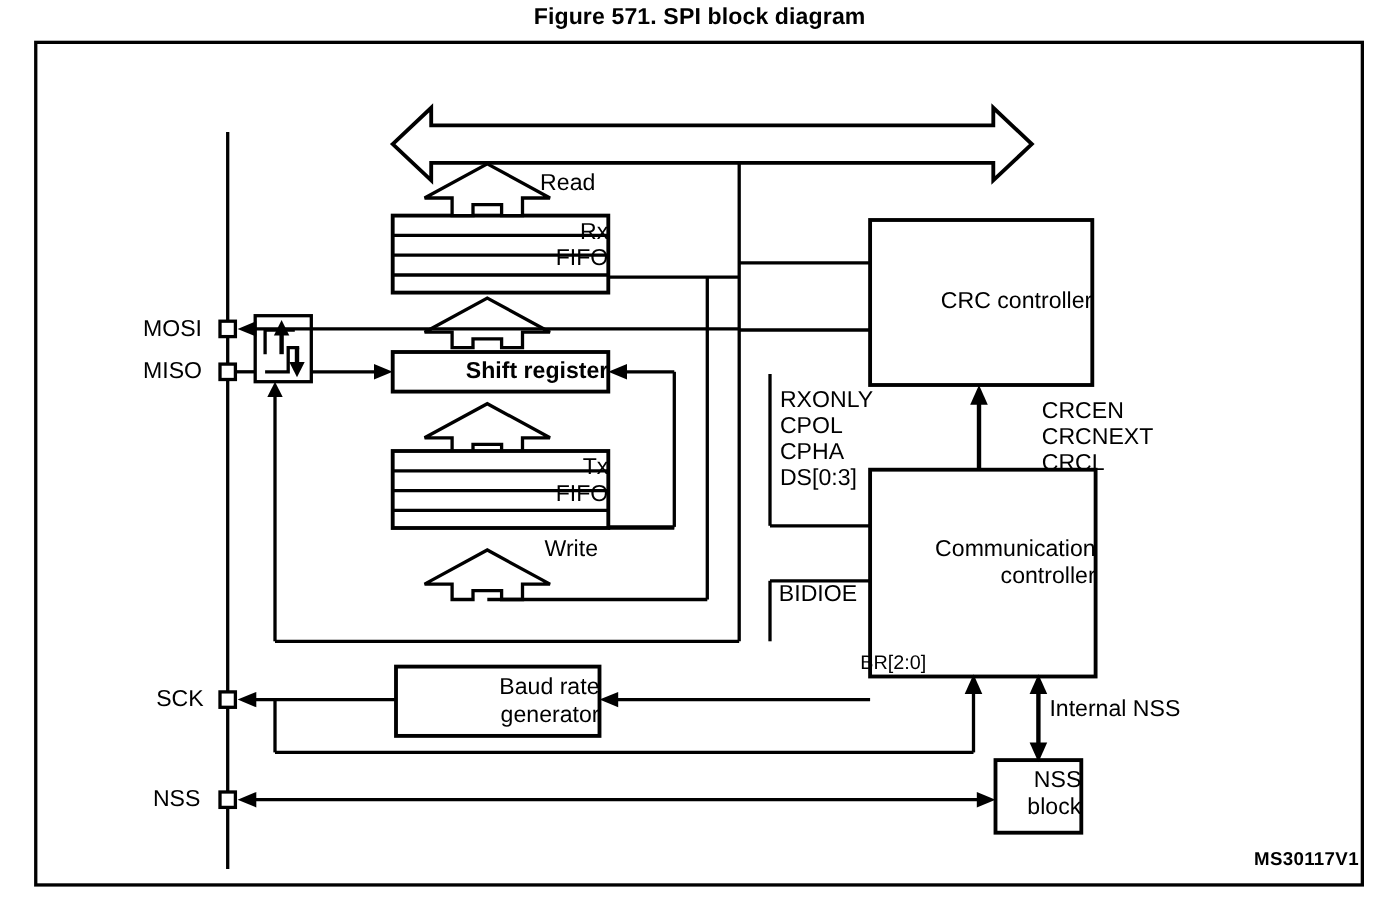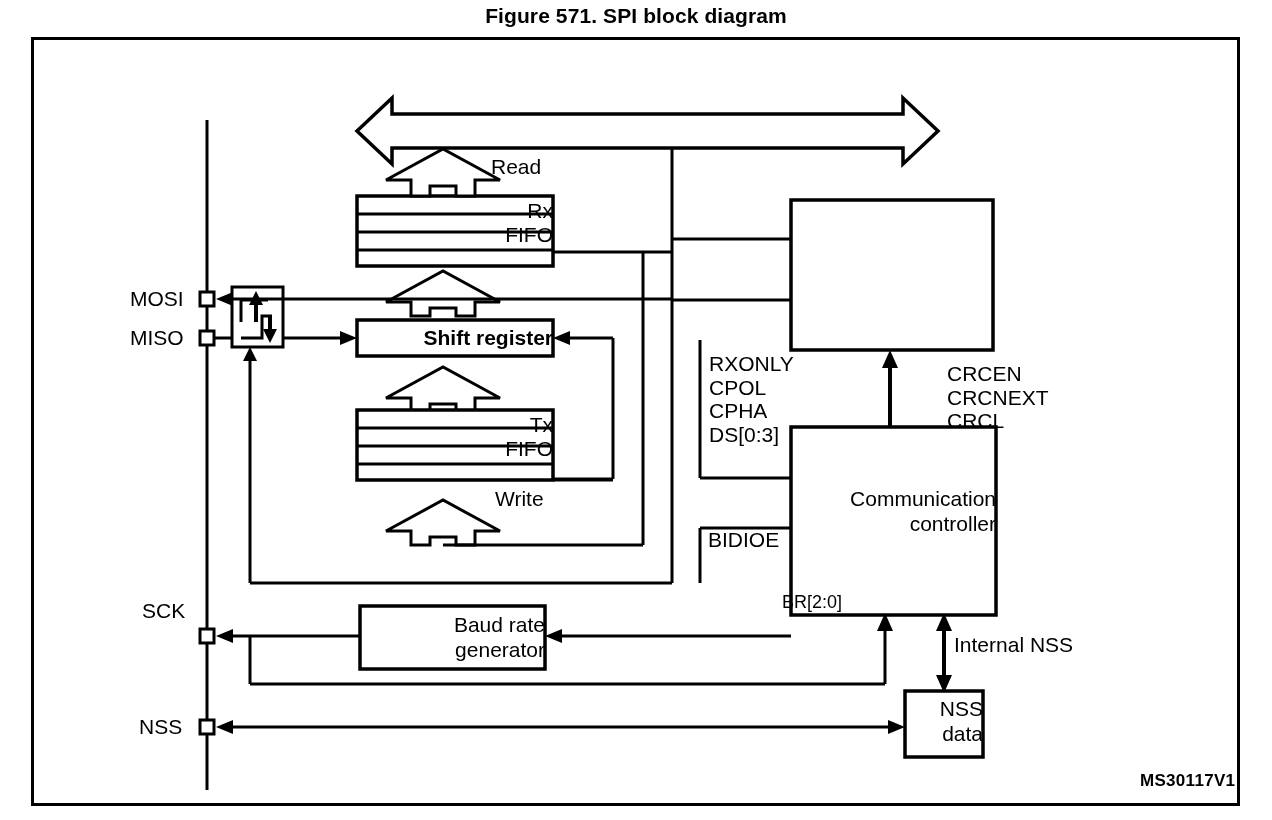--- a/index.html
+++ b/index.html
@@ -212,33 +212,34 @@
   <div class="lbl" style="left:495px; top:487px;">Write</div>
 
   <div class="boxlabel" style="left:357px; top:199px; width:196px;">Rx</div>
   <div class="boxlabel" style="left:357px; top:223px; width:196px;">FIFO</div>
 
   <div class="boxlabel" style="left:357px; top:413px; width:196px;">Tx</div>
   <div class="boxlabel" style="left:357px; top:437px; width:196px;">FIFO</div>
 
   <div class="boxlabel" style="left:357px; top:326px; width:196px;font-weight:bold;">Shift register</div>
 
+  <div class="boxlabel" style="left:791px; top:262px; width:202px;">CRC controller</div>
 
   <div class="boxlabel" style="left:791px; top:487px; width:205px;">Communication</div>
   <div class="boxlabel" style="left:791px; top:512px; width:205px;">controller</div>
 
   <div class="boxlabel" style="left:360px; top:613px; width:185px;">Baud rate</div>
   <div class="boxlabel" style="left:360px; top:638px; width:185px;">generator</div>
 
   <div class="boxlabel" style="left:905px; top:697px; width:78px;">NSS</div>
-  <div class="boxlabel" style="left:905px; top:722px; width:78px;">data</div>
+  <div class="boxlabel" style="left:905px; top:722px; width:78px;">block</div>
 
   <div class="lbl" style="left:130px; top:287px;">MOSI</div>
   <div class="lbl" style="left:130px; top:326px;">MISO</div>
-  <div class="lbl" style="left:142px; top:599px;">SCK</div>
+  <div class="lbl" style="left:142px; top:624px;">SCK</div>
   <div class="lbl" style="left:139px; top:715px;">NSS</div>
 
   <div class="lbl" style="left:709px; top:352px;">RXONLY
 CPOL
 CPHA
 DS[0:3]</div>
 
   <div class="lbl" style="left:903px; top:362px;margin-left:44px;">CRCEN
 CRCNEXT
 CRCL</div>

